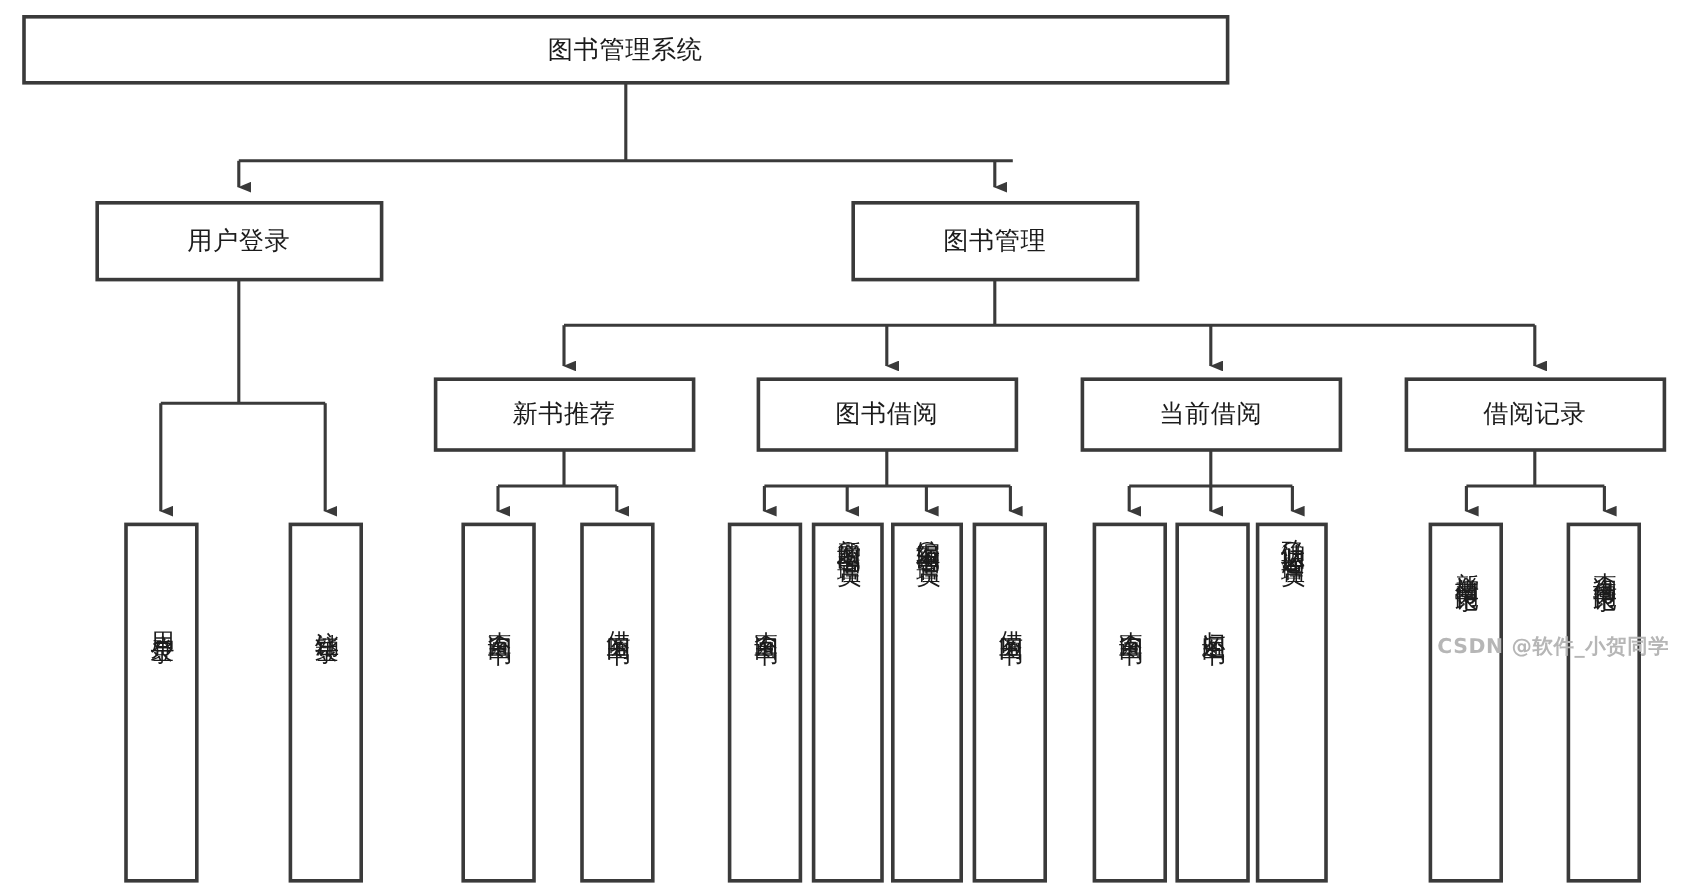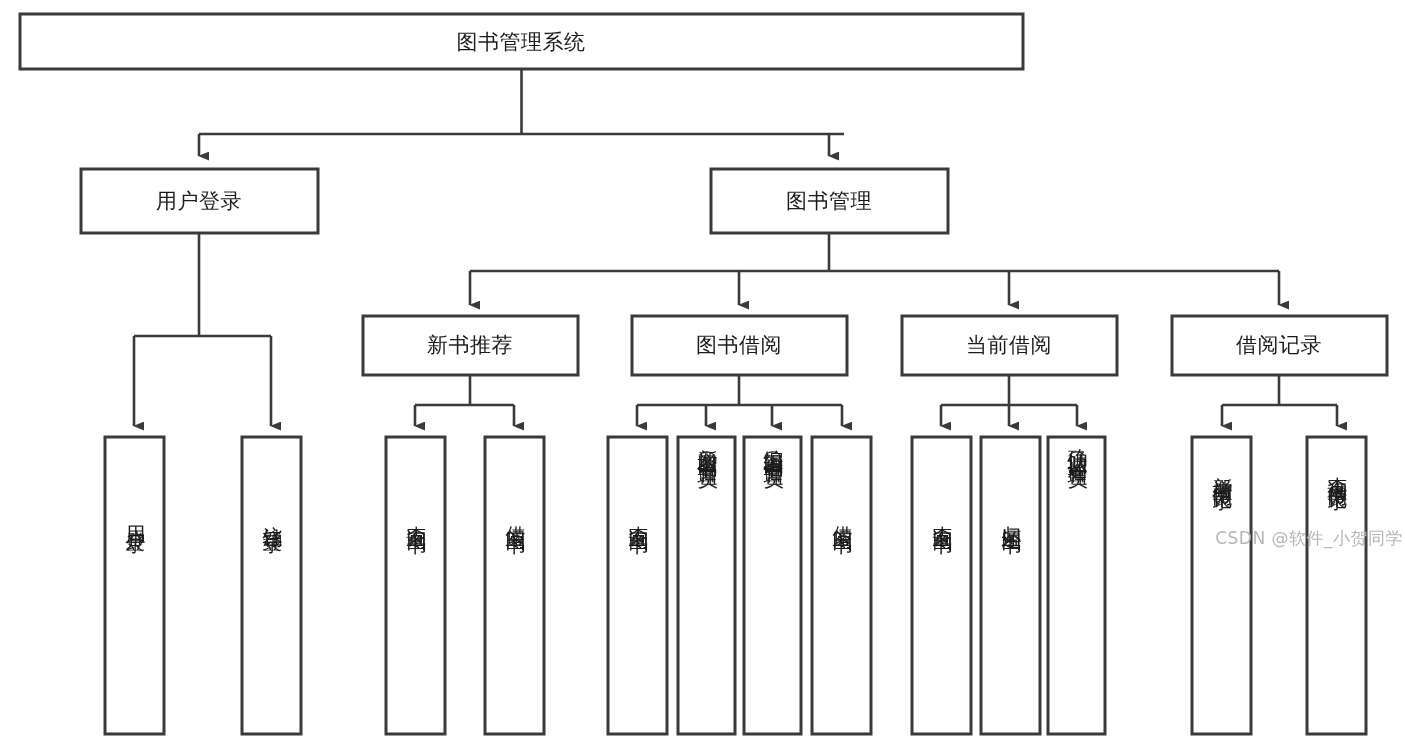--- a/index.html
+++ b/index.html
@@ -50,28 +50,29 @@
   .node-label-v {
     font-family: "DejaVu Sans", "Liberation Sans", sans-serif;
     font-size: 20px;
     fill: #1b1b1b;
     text-anchor: middle;
     writing-mode: vertical-rl;
     letter-spacing: 3px;
   }
   .watermark {
     position: absolute;
-    right: 2px;
+    right: 14px;
     bottom: 6px;
     font-family: "DejaVu Sans", "Liberation Sans", sans-serif;
     font-size: 17px;
     color: #b6b6b6;
     white-space: nowrap;
     letter-spacing: 0.5px;
     pointer-events: none;
+    font-weight: bold;
   }
 </style>
 </head>
 <body>
 
 <div id="diagram-root">
 
   <svg id="flow-svg" viewBox="0 0 1405 747" xmlns="http://www.w3.org/2000/svg">
 
     <defs>

